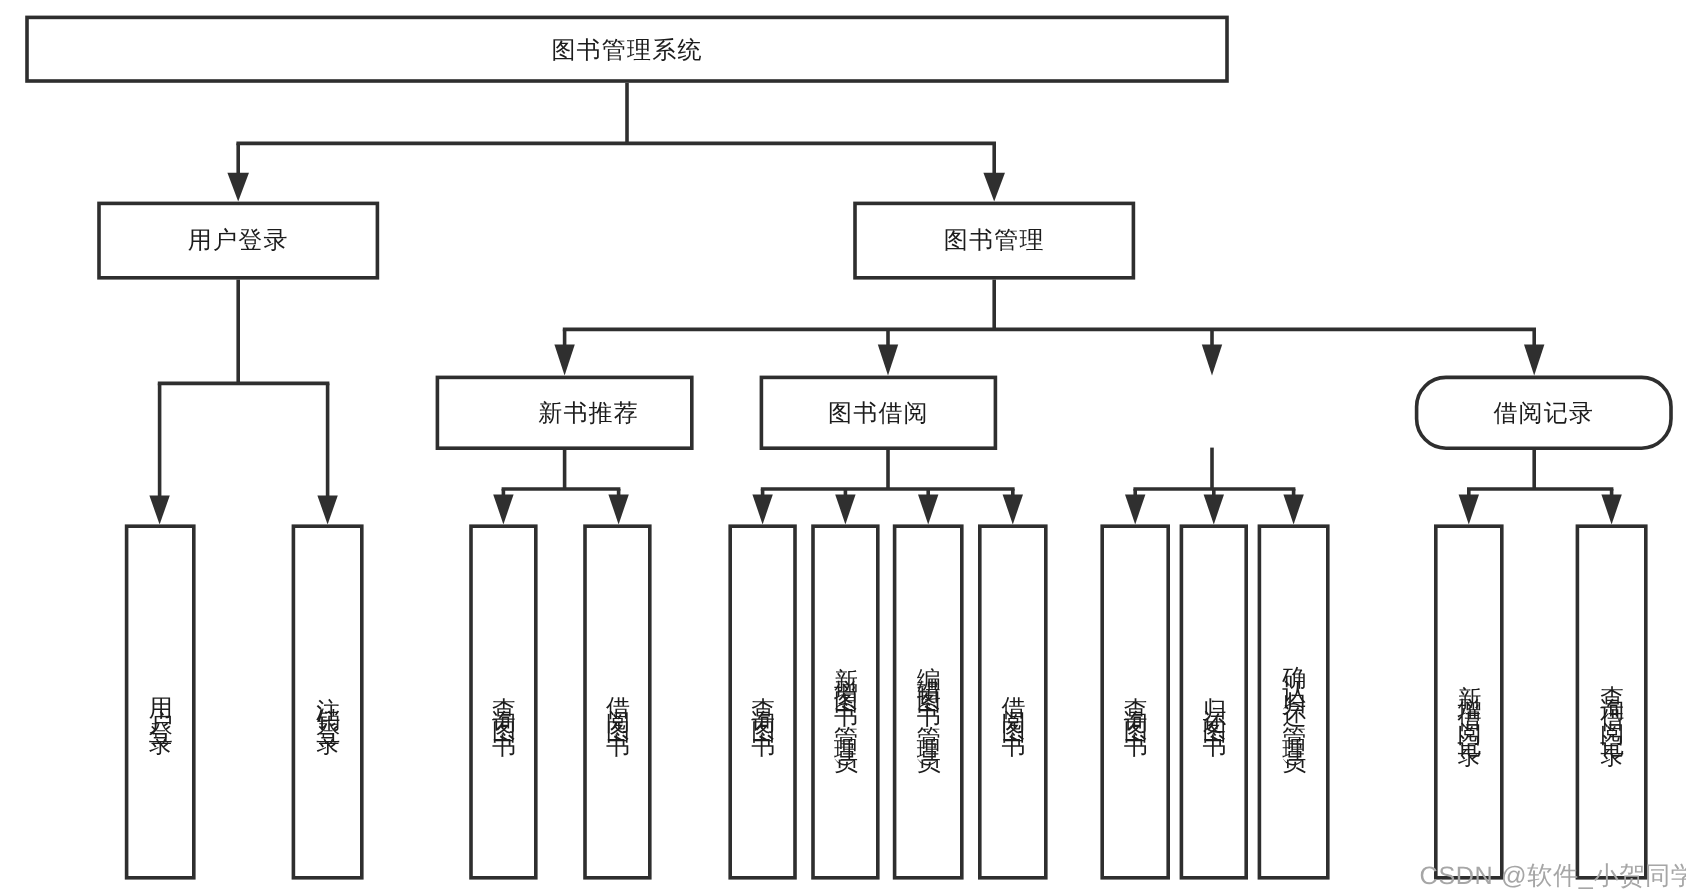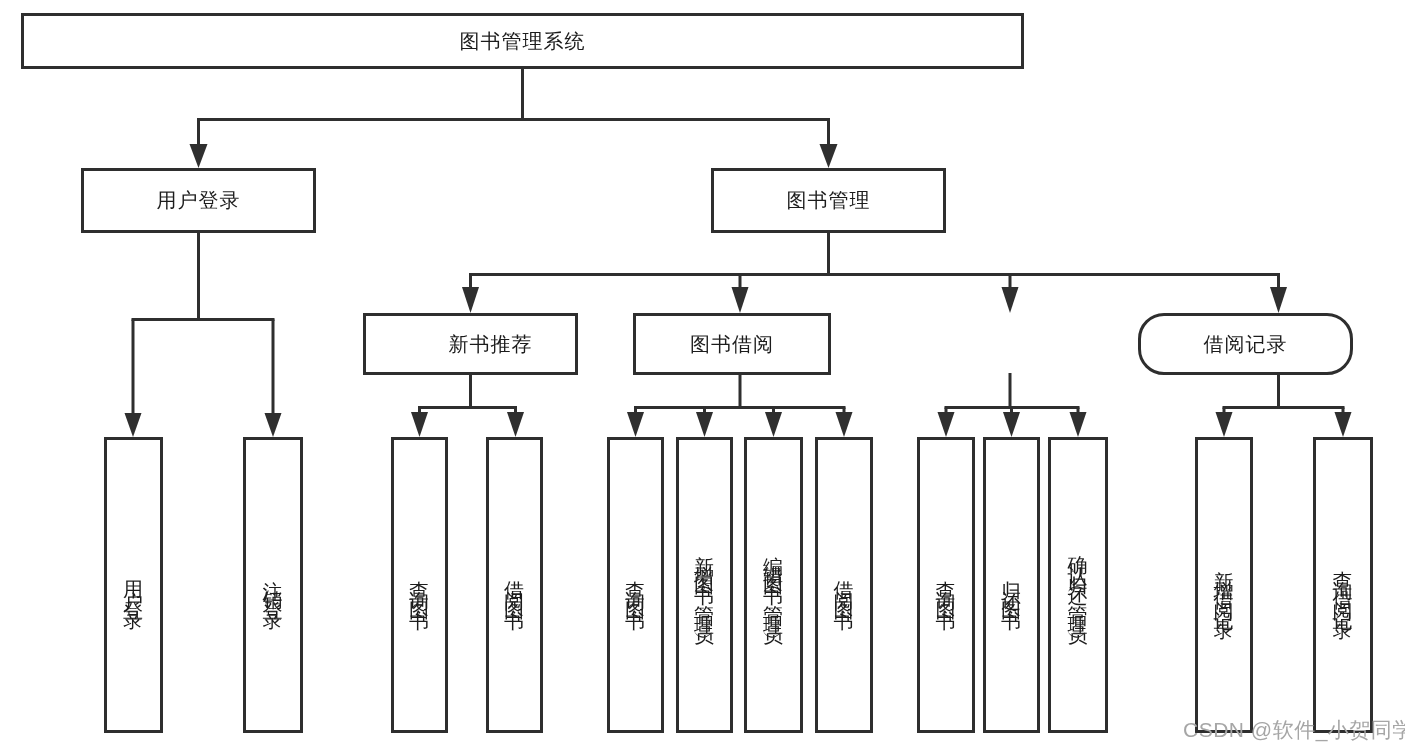--- a/index.html
+++ b/index.html
@@ -30,21 +30,21 @@
     font-size:20px;
     line-height:1;
   }
   
   .b-root{left:21px;top:13px;width:1003px;height:56px;}
   .b-userlogin{left:81px;top:168px;width:235px;height:65px;}
   .b-bookmgmt{left:711px;top:168px;width:235px;height:65px;}
   .b-newbook{left:363px;top:313px;width:215px;height:62px;padding-left:40px;}
   .b-borrow{left:633px;top:313px;width:198px;height:62px;}
   .b-current{left:903px;top:313px;width:214px;height:62px;}
-  .b-records{left:1138px;top:313px;width:215px;height:62px;border-radius:26px;}
+  .b-records{left:1179px;top:313px;width:215px;height:62px;border-radius:26px;}
   .l1{left:104px;top:437px;width:59px;height:296px;}
   .l2{left:243px;top:437px;width:60px;height:296px;}
   .l3{left:391px;top:437px;width:57px;height:296px;}
   .l4{left:486px;top:437px;width:57px;height:296px;}
   .l5{left:607px;top:437px;width:57px;height:296px;}
   .l6{left:676px;top:437px;width:57px;height:296px;}
   .l7{left:744px;top:437px;width:59px;height:296px;}
   .l8{left:815px;top:437px;width:58px;height:296px;}
   .l9{left:917px;top:437px;width:58px;height:296px;}
   .l10{left:983px;top:437px;width:57px;height:296px;}

